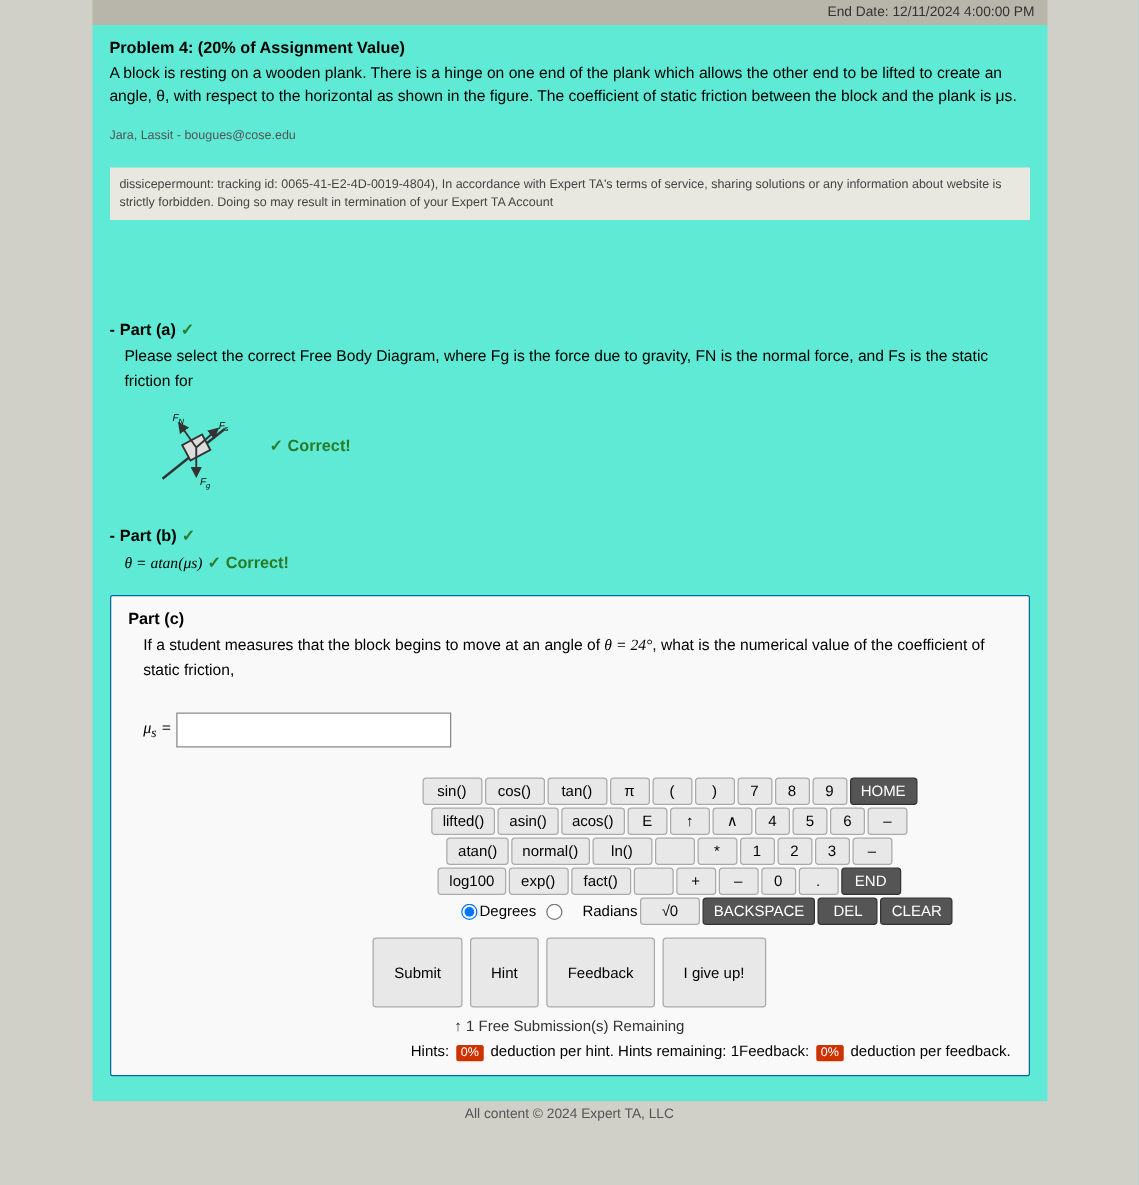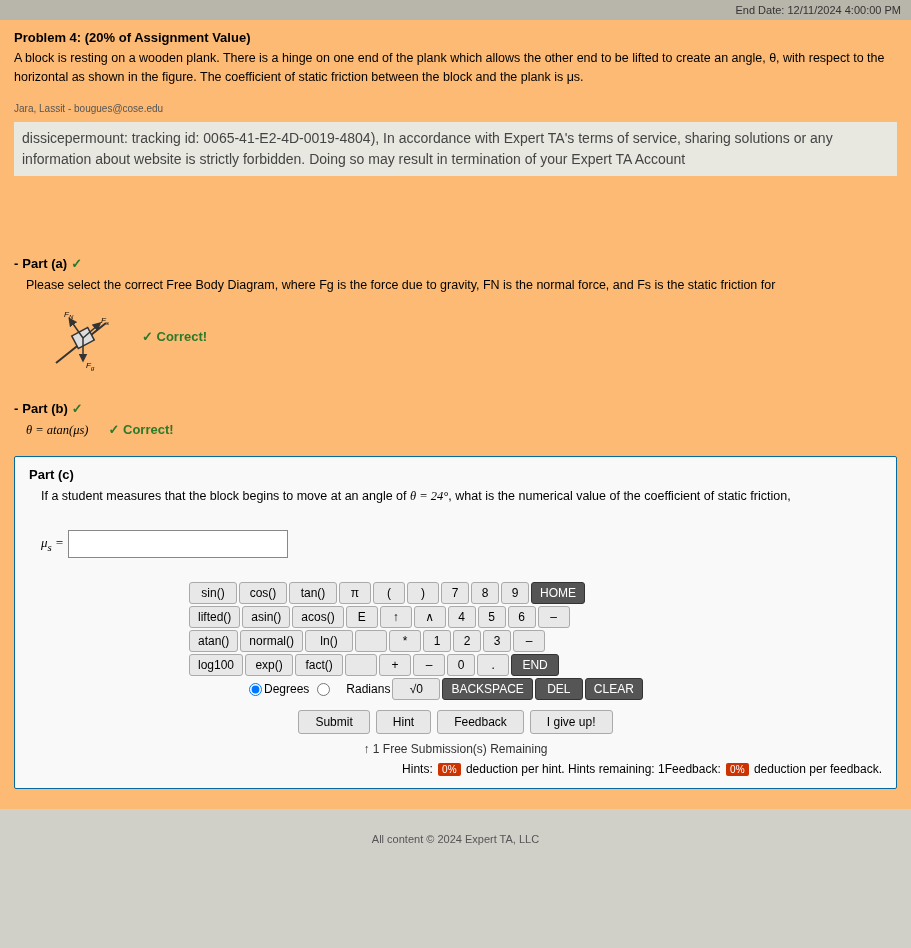--- a/index.html
+++ b/index.html
@@ -5,55 +5,55 @@
     * { box-sizing: border-box; margin: 0; padding: 0; }
     body {
       font-family: Arial, sans-serif;
       font-size: 13px;
       background: #d0cfc8;
       min-height: 948px;
       display: flex;
       justify-content: center;
     }
     .page-wrapper {
-      width: 911px;
+      width: 764px;
       background: #d0cfc8;
       padding: 0;
     }
     .top-bar {
       background: #b8b5aa;
       padding: 4px 10px;
       font-size: 11px;
       color: #333;
       display: flex;
       justify-content: flex-end;
     }
     .main-content {
-      background: #fdba74;
+      background: #5eead4;
       margin: 0;
       padding: 10px 14px;
     }
     .problem-header {
       font-weight: bold;
       font-size: 13px;
       margin-bottom: 4px;
     }
     .problem-body {
       font-size: 12.5px;
       line-height: 1.5;
       margin-bottom: 16px;
     }
     .instructor-info {
       font-size: 10px;
       color: #555;
-      margin-bottom: 8px;
+      margin-bottom: 20px;
     }
     .notice-box {
       background: #e8e8e0;
-      font-size: 14px;
+      font-size: 10px;
       color: #444;
       padding: 6px 8px;
       margin: 6px 0;
       line-height: 1.5;
     }
     .spacer { height: 60px; }
     .part-section {
       margin: 8px 0;
       padding: 6px 0;
     }
@@ -115,20 +115,21 @@
       font-size: 13px;
       background: #fff;
     }
     .keyboard-section {
       margin: 10px 0 10px 160px;
     }
     .key-row {
       display: flex;
       gap: 2px;
       margin-bottom: 2px;
+      justify-content: center;
     }
     .key-btn {
       background: #e8e8e8;
       border: 1px solid #aaa;
       border-radius: 3px;
       padding: 3px 8px;
       font-size: 12px;
       cursor: pointer;
       min-width: 48px;
       text-align: center;
@@ -144,21 +145,21 @@
       font-size: 12px;
       margin: 4px 0 4px 60px;
     }
     .action-row {
       display: flex;
       gap: 6px;
       justify-content: center;
       margin: 8px 0;
     }
     .action-btn {
-      padding: 4px 16px;
+      padding: 20px 16px;
       font-size: 12px;
       border: 1px solid #aaa;
       background: #e8e8e8;
       border-radius: 3px;
       cursor: pointer;
     }
     .submission-info {
       text-align: center;
       font-size: 12px;
       color: #333;
@@ -175,21 +176,21 @@
       color: #fff;
       font-size: 10px;
       padding: 1px 4px;
       border-radius: 2px;
       margin: 0 2px;
     }
     .footer {
       text-align: center;
       font-size: 11px;
       color: #555;
-      padding: 24px 0;
+      padding: 4px 0;
       background: #d0cfc8;
     }
     .inline-math { font-family: serif; font-style: italic; }
   </style>
 </head>
 <body>
 
 <div class="page-wrapper">
 
   <div class="top-bar">
@@ -243,21 +244,21 @@
       </div>
     </div>
 
     <div class="part-section">
       <div class="part-header">
         <span>-</span>
         <span>Part (b)</span>
         <span class="check-mark">✓</span>
       </div>
       <div class="part-body">
-        <div style="display:flex; align-items:center; gap:20px; margin-top:4px;">
+        <div style="display:flex; align-items:center; gap:4px; margin-top:4px;">
           <span class="inline-math">θ = atan(μs)</span>
           <span class="correct-label">✓ Correct!</span>
         </div>
       </div>
     </div>
 
     <div class="part-c-box">
       <div class="part-header">
         <span>Part (c)</span>
       </div>

